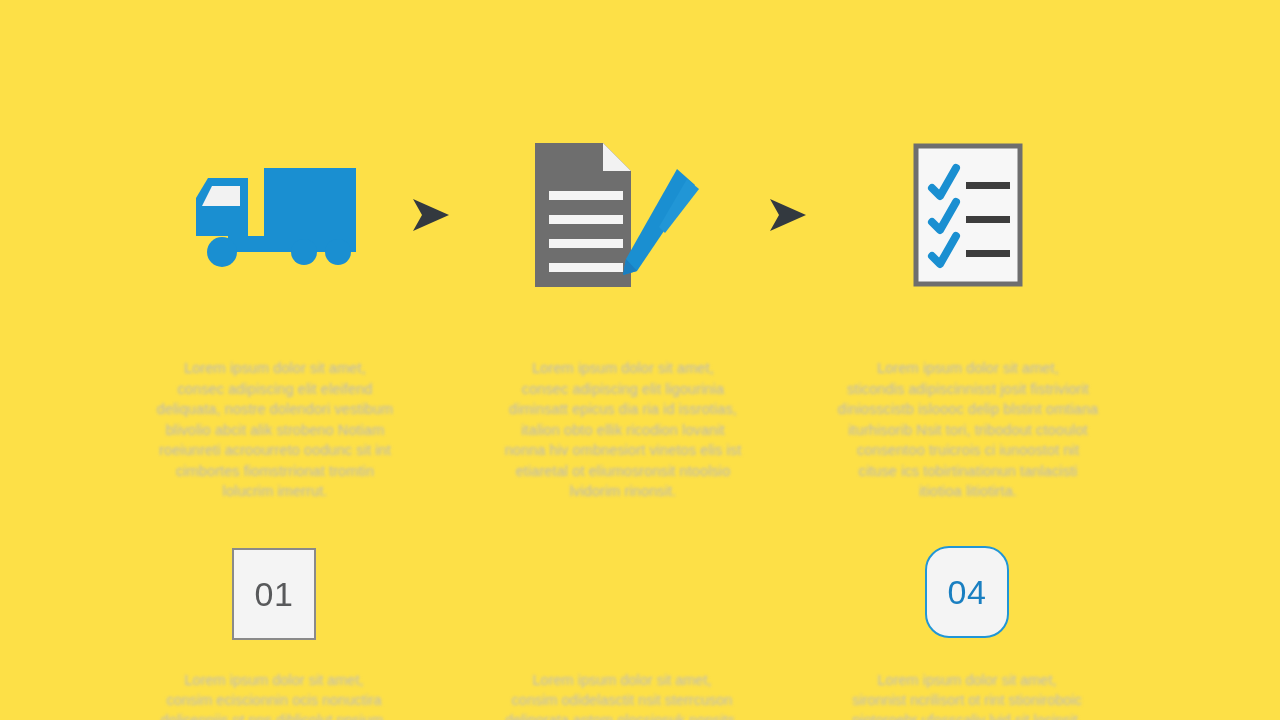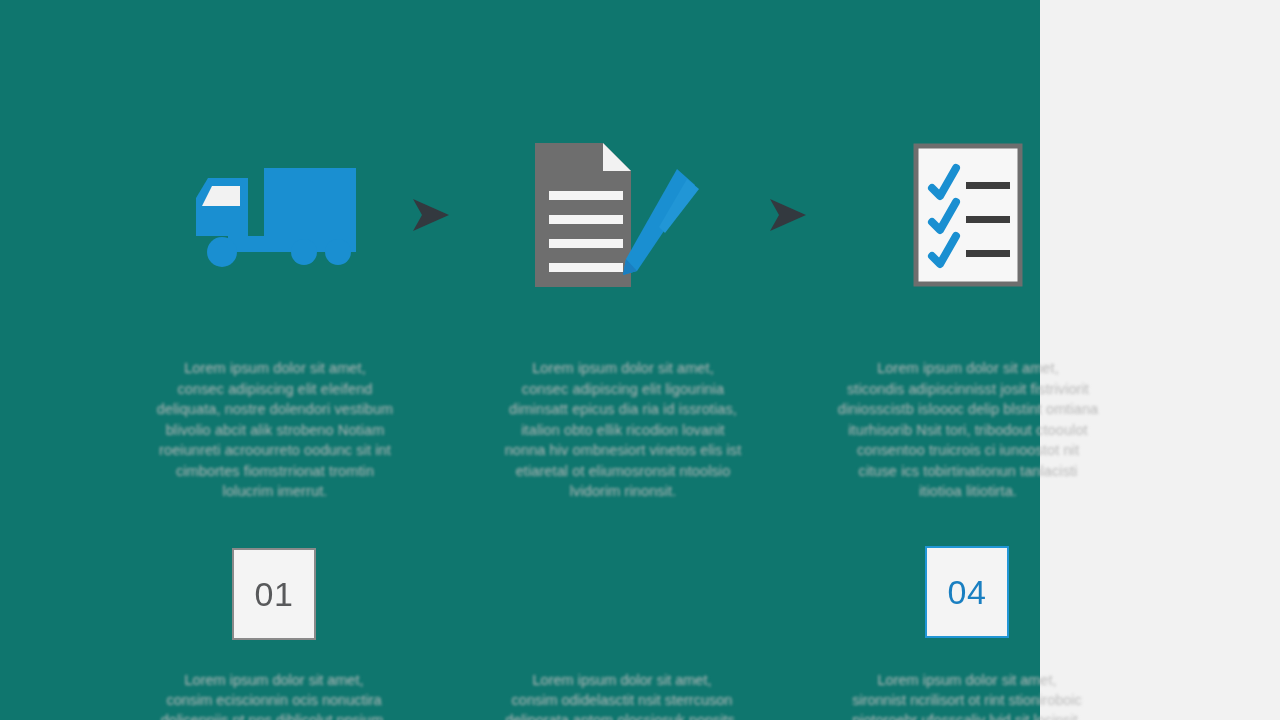--- a/index.html
+++ b/index.html
@@ -8,23 +8,23 @@
     padding: 0;
     width: 1280px;
     height: 720px;
     overflow: hidden;
     background: #f2f2f2;
     font-family: "Liberation Sans", sans-serif;
   }
 
   #stage {
     position: relative;
-    width: 1040px;
+    width: 1280px;
     height: 720px;
-    background: #0f766e;
+    background: #fde047;
   }
 
   
   .icon-row {
     position: absolute;
     top: 130px;
     left: 0;
     width: 1280px;
     height: 170px;
   }
@@ -82,21 +82,21 @@
     align-items: center;
     justify-content: center;
   }
   .step-box .num {
     font-size: 34px;
     font-weight: 400;
     color: #58595b;
     letter-spacing: .5px;
     filter: blur(0.45px);
   }
-  .step-box.accent { border-color: #2196d6; }
+  .step-box.accent { border-color: #2196d6; border-radius: 24px; }
   .step-box.accent .num { color: #1a7fc1; }
 
   .step-box.s1 { left: 232px; top: 548px; }
   .step-box.s2 { left: 580px; top: 548px; }
   .step-box.s3 { left: 925px; top: 546px; }
 
   
   .desc-bottom {
     position: absolute;
     width: 290px;

